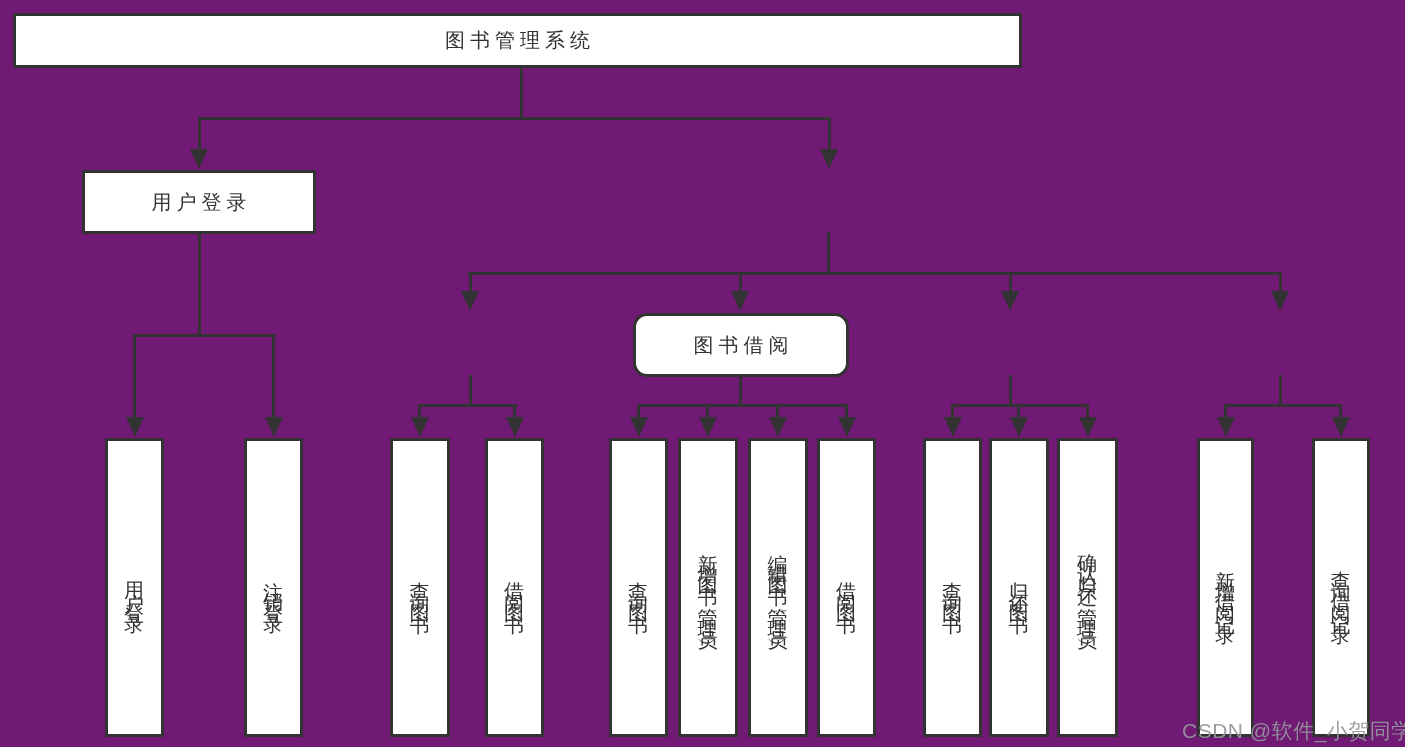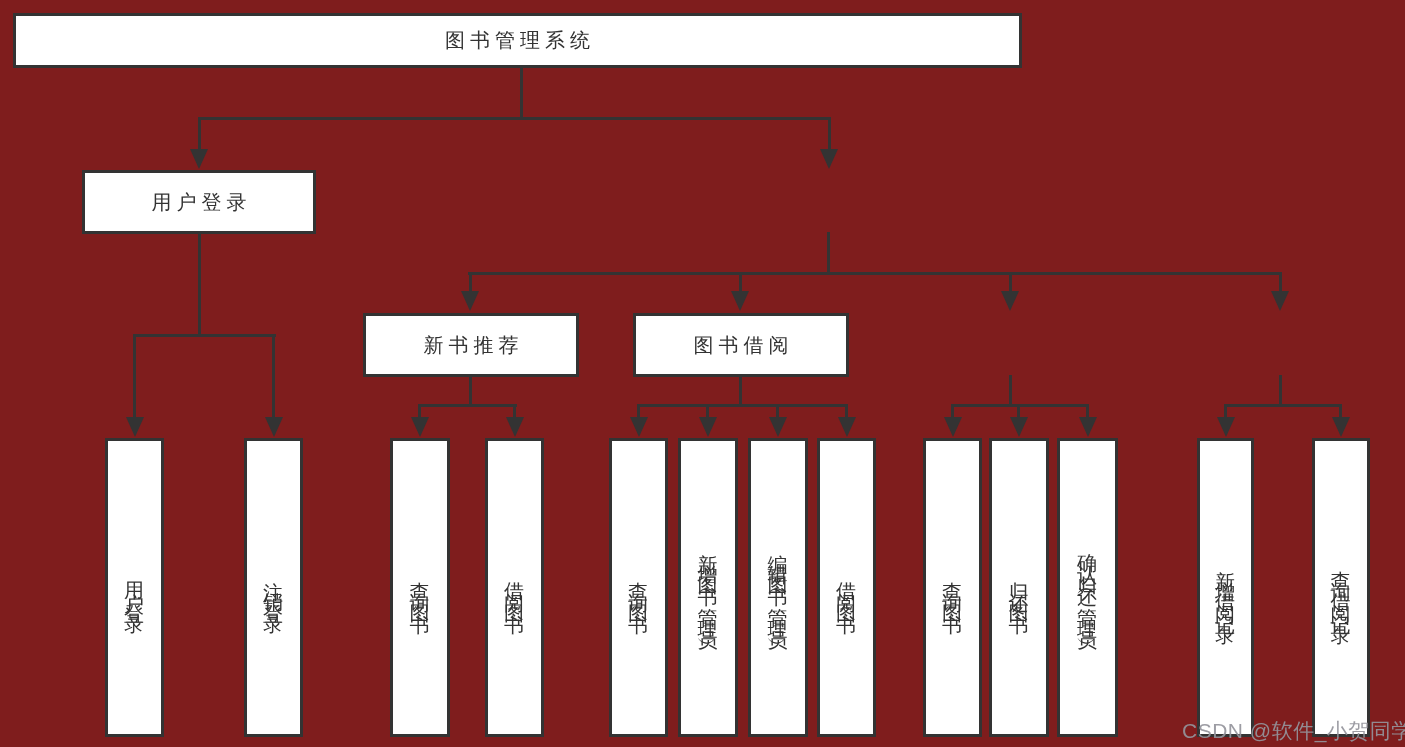--- a/index.html
+++ b/index.html
@@ -1,21 +1,21 @@
 <!DOCTYPE html>
 <html><head>
 <meta charset="utf-8">
 <style>
   * { margin: 0; padding: 0; box-sizing: border-box; }
   html, body { background: #ffffff; }
   .canvas {
     position: relative;
     width: 1405px;
     height: 747px;
-    background: #7f1d1d;
+    background: #701a75;
     font-family: "Liberation Sans", "DejaVu Sans", sans-serif;
     overflow: hidden;
     padding-left: 23px;
   }
   .hnode {
     position: absolute;
     border: 3px solid #333333;
     background: #ffffff;
     display: flex;
     align-items: center;
@@ -95,24 +95,21 @@
   <i class="hl" style="left:468px; top:272px; width:813px;"></i>
   <i class="vl" style="left:469px; top:272px; height:21px;"></i>
   <b class="ar" style="left:461px; top:291px;"></b>
   <i class="vl" style="left:739px; top:272px; height:21px;"></i>
   <b class="ar" style="left:731px; top:291px;"></b>
   <i class="vl" style="left:1009px; top:272px; height:21px;"></i>
   <b class="ar" style="left:1001px; top:291px;"></b>
   <i class="vl" style="left:1279px; top:272px; height:21px;"></i>
   <b class="ar" style="left:1271px; top:291px;"></b>
 
-  <div class="hnode" style="left:363px; top:313px; width:216px; height:64px;">
-    <span>新书推荐</span>
-  </div>
-  <div class="hnode" style="left:633px; top:313px; width:216px; height:64px;">
+  <div class="hnode" style="left:633px; top:313px; width:216px; height:64px;border-radius:14px;">
     <span>图书借阅</span>
   </div>
 
   <i class="vl" style="left:469px; top:375px; height:32px;"></i>
   <i class="hl" style="left:418px; top:404px; width:99px;"></i>
   <i class="vl" style="left:418px; top:404px; height:15px;"></i>
   <b class="ar" style="left:411px; top:417px;"></b>
   <i class="vl" style="left:513px; top:404px; height:15px;"></i>
   <b class="ar" style="left:506px; top:417px;"></b>
 

